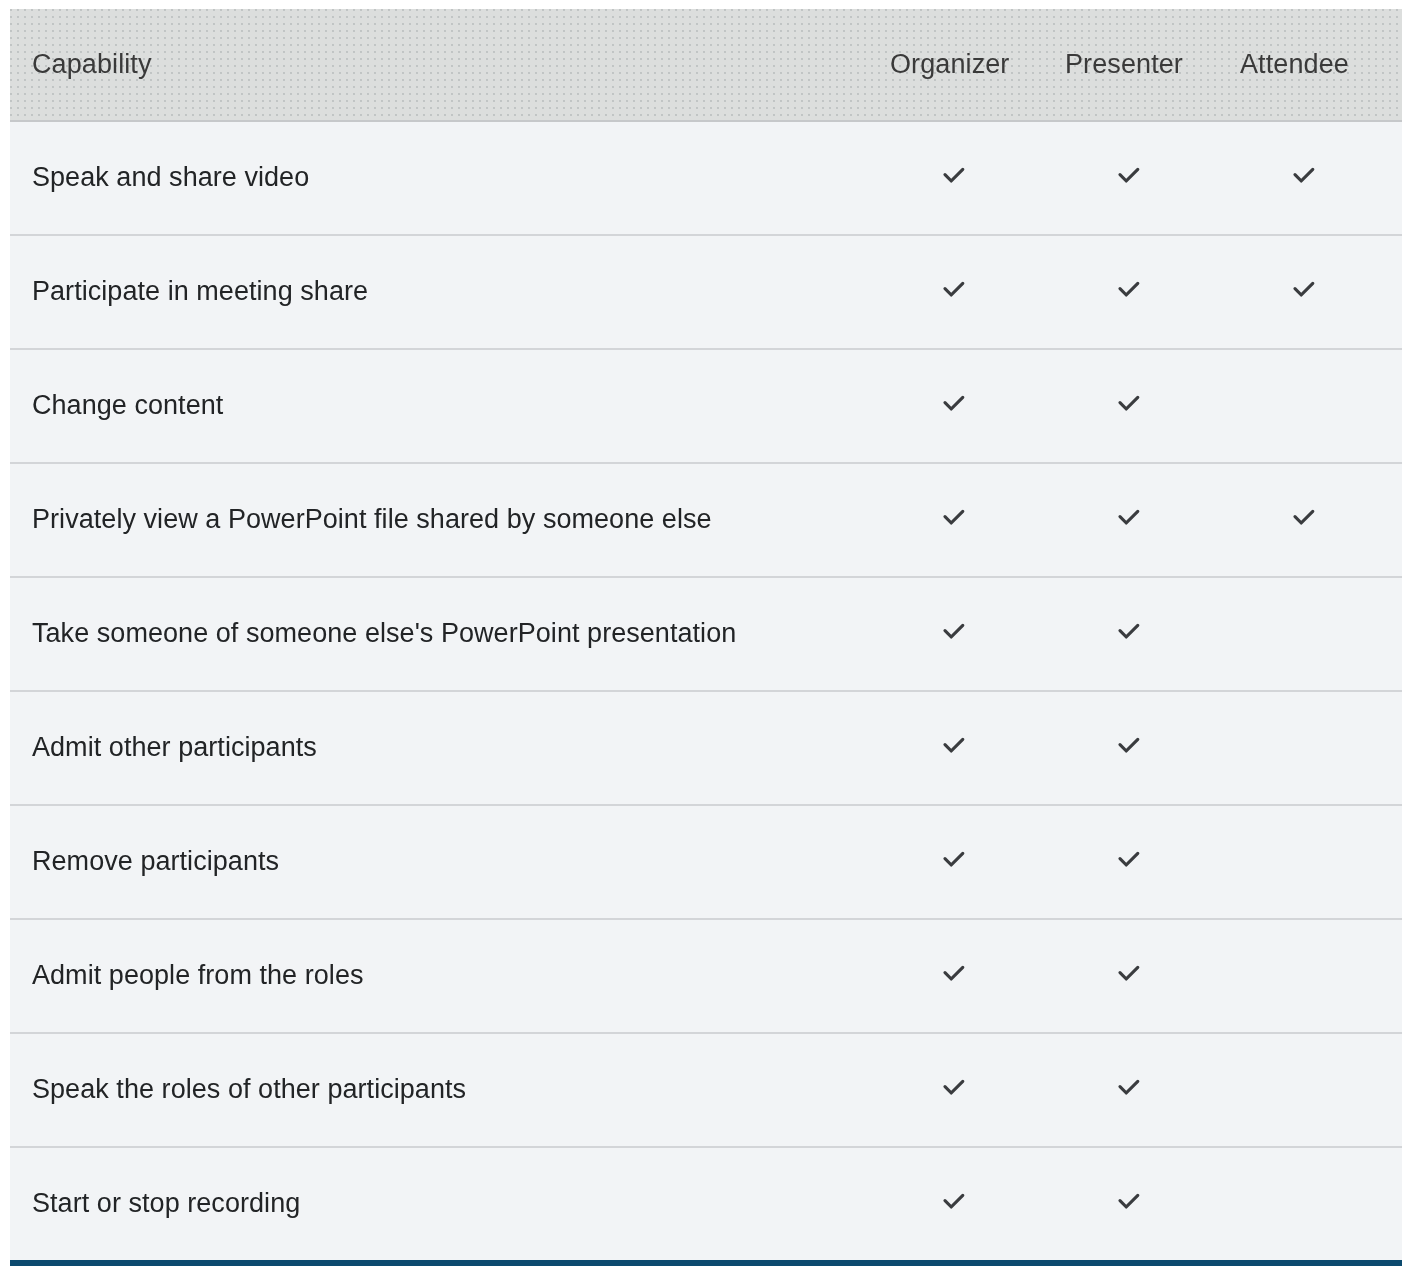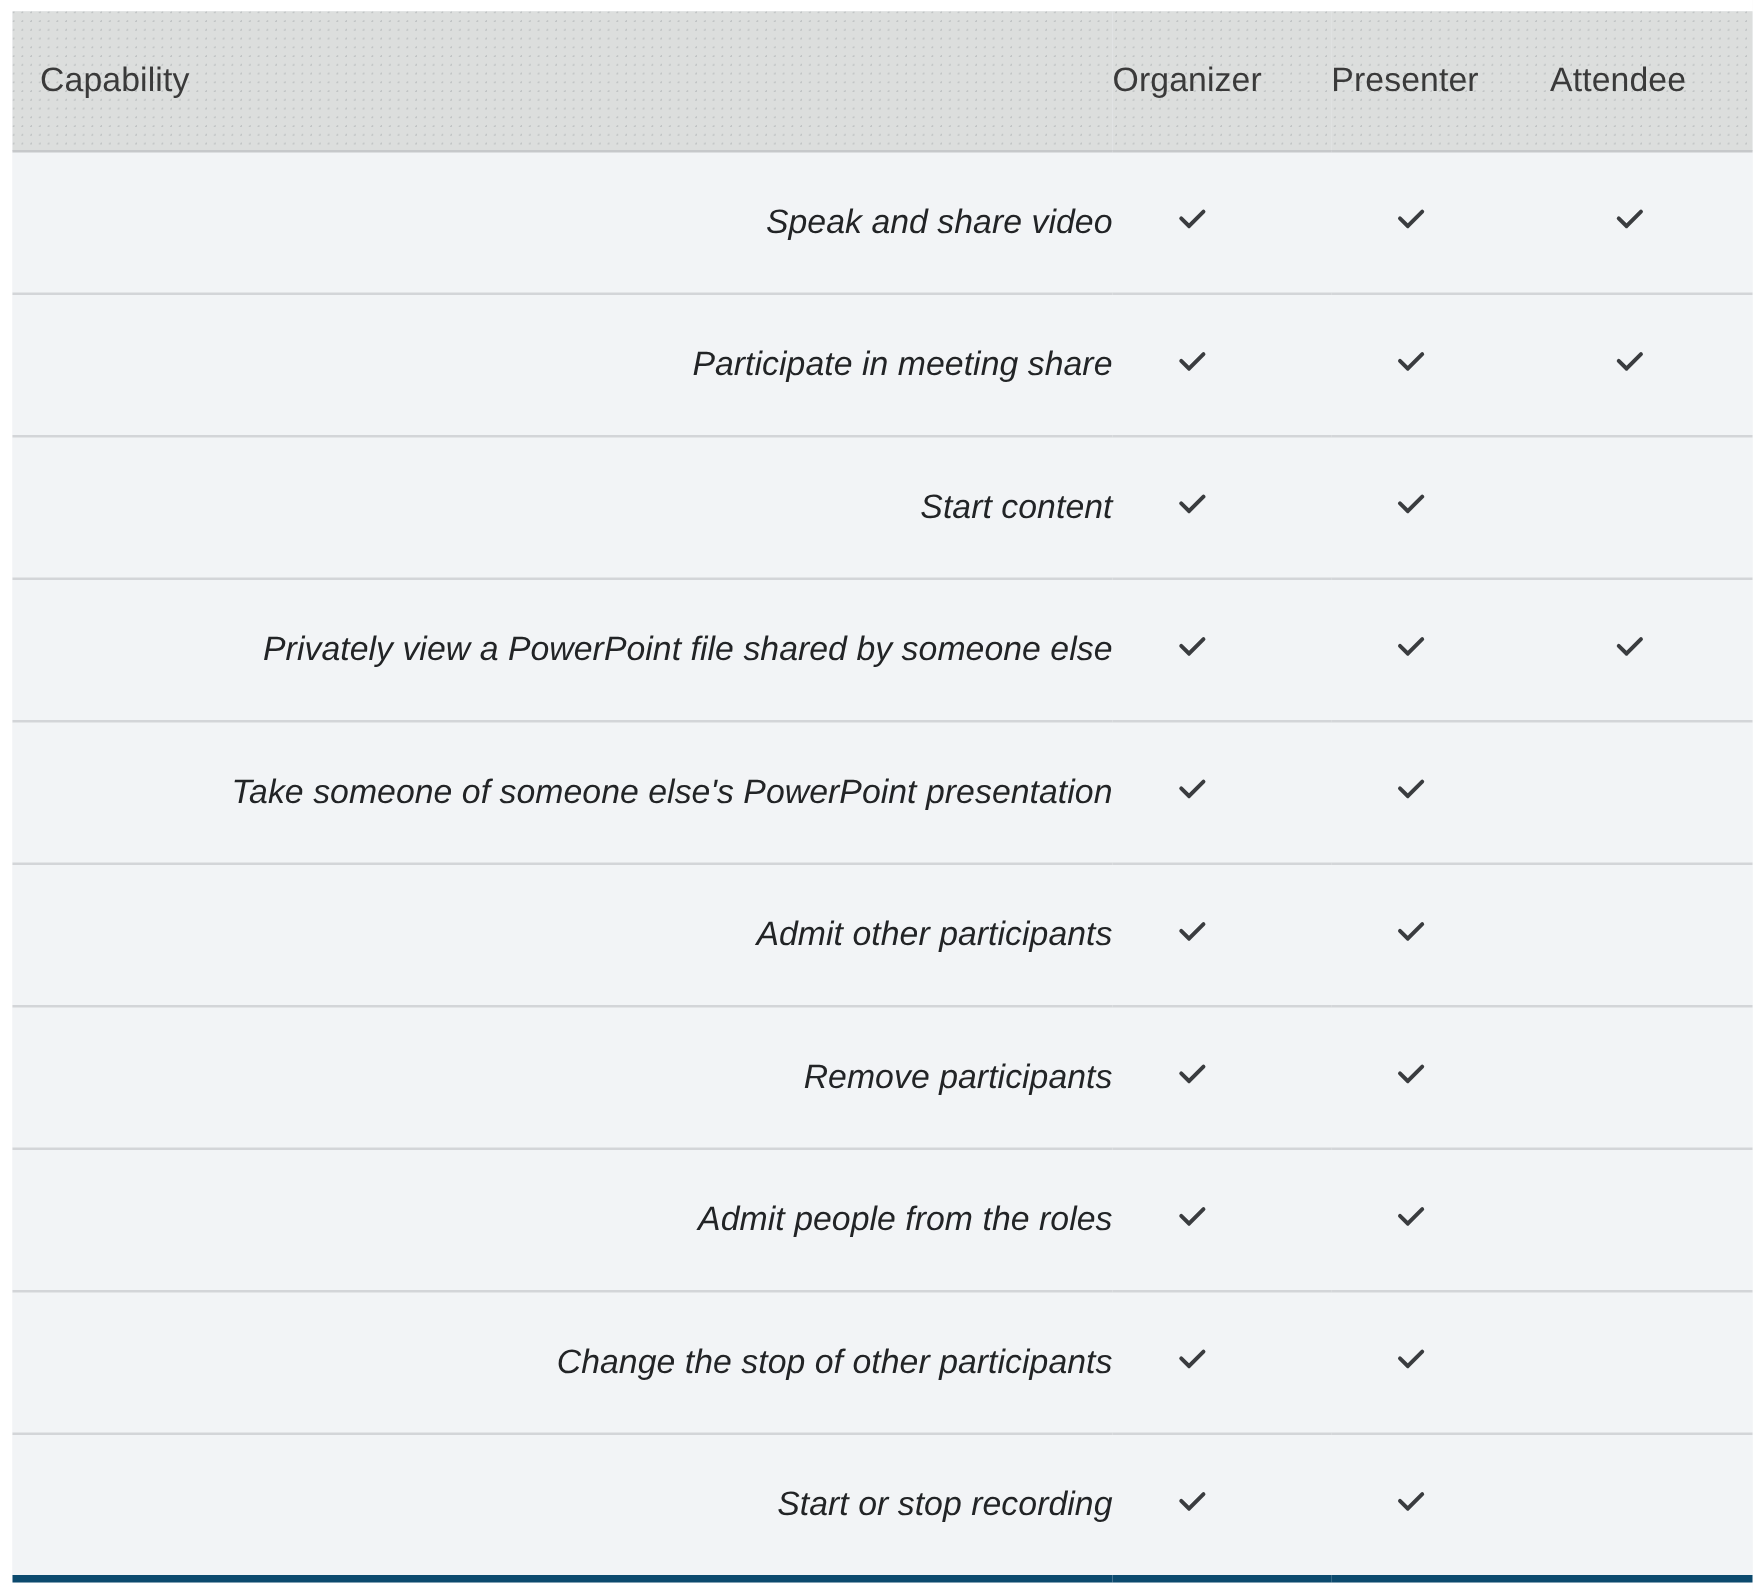--- a/index.html
+++ b/index.html
@@ -78,27 +78,26 @@
     padding: 0;
     height: 112px;
     border-bottom: 2px solid #d3d5d8;
     vertical-align: middle;
   }
   tbody tr:last-child td {
     border-bottom: 6px solid #0c4a6e;
   }
 
   td.cell-capability {
-    text-align: right;
+    text-align: left;
     padding-left: 22px;
     font-size: 27px;
     color: #222426;
     letter-spacing: 0.05px;
     line-height: 1.25;
-    font-style: italic;
   }
 
   td.cell-check {
     text-align: center;
   }
 
   
   .check {
     display: inline-block;
     width: 30px;
@@ -149,21 +148,21 @@
                   <path d="M9.32 17.22 3.9 11.8a1.25 1.25 0 0 1 1.77-1.77l4.1 4.1 8.37-8.37a1.25 1.25 0 1 1 1.77 1.77l-9.25 9.25a1.1 1.1 0 0 1-1.34.44z"></path>
                 </svg></span></td>
             <td class="cell-check"><span class="check"><svg viewBox="0 0 24 24" aria-hidden="true">
                   <path d="M9.32 17.22 3.9 11.8a1.25 1.25 0 0 1 1.77-1.77l4.1 4.1 8.37-8.37a1.25 1.25 0 1 1 1.77 1.77l-9.25 9.25a1.1 1.1 0 0 1-1.34.44z"></path>
                 </svg></span></td>
             <td class="cell-check"><span class="check"><svg viewBox="0 0 24 24" aria-hidden="true">
                   <path d="M9.32 17.22 3.9 11.8a1.25 1.25 0 0 1 1.77-1.77l4.1 4.1 8.37-8.37a1.25 1.25 0 1 1 1.77 1.77l-9.25 9.25a1.1 1.1 0 0 1-1.34.44z"></path>
                 </svg></span></td>
           </tr>
           <tr>
-            <td class="cell-capability">Start content</td>
+            <td class="cell-capability">Change content</td>
             <td class="cell-check"><span class="check"><svg viewBox="0 0 24 24" aria-hidden="true">
                   <path d="M9.32 17.22 3.9 11.8a1.25 1.25 0 0 1 1.77-1.77l4.1 4.1 8.37-8.37a1.25 1.25 0 1 1 1.77 1.77l-9.25 9.25a1.1 1.1 0 0 1-1.34.44z"></path>
                 </svg></span></td>
             <td class="cell-check"><span class="check"><svg viewBox="0 0 24 24" aria-hidden="true">
                   <path d="M9.32 17.22 3.9 11.8a1.25 1.25 0 0 1 1.77-1.77l4.1 4.1 8.37-8.37a1.25 1.25 0 1 1 1.77 1.77l-9.25 9.25a1.1 1.1 0 0 1-1.34.44z"></path>
                 </svg></span></td>
             <td class="cell-check"><span class="check empty"></span></td>
           </tr>
           <tr>
             <td class="cell-capability">Privately view a PowerPoint file shared by someone else</td>
@@ -211,21 +210,21 @@
             <td class="cell-capability">Admit people from the roles</td>
             <td class="cell-check"><span class="check"><svg viewBox="0 0 24 24" aria-hidden="true">
                   <path d="M9.32 17.22 3.9 11.8a1.25 1.25 0 0 1 1.77-1.77l4.1 4.1 8.37-8.37a1.25 1.25 0 1 1 1.77 1.77l-9.25 9.25a1.1 1.1 0 0 1-1.34.44z"></path>
                 </svg></span></td>
             <td class="cell-check"><span class="check"><svg viewBox="0 0 24 24" aria-hidden="true">
                   <path d="M9.32 17.22 3.9 11.8a1.25 1.25 0 0 1 1.77-1.77l4.1 4.1 8.37-8.37a1.25 1.25 0 1 1 1.77 1.77l-9.25 9.25a1.1 1.1 0 0 1-1.34.44z"></path>
                 </svg></span></td>
             <td class="cell-check"><span class="check empty"></span></td>
           </tr>
           <tr>
-            <td class="cell-capability">Change the stop of other participants</td>
+            <td class="cell-capability">Speak the roles of other participants</td>
             <td class="cell-check"><span class="check"><svg viewBox="0 0 24 24" aria-hidden="true">
                   <path d="M9.32 17.22 3.9 11.8a1.25 1.25 0 0 1 1.77-1.77l4.1 4.1 8.37-8.37a1.25 1.25 0 1 1 1.77 1.77l-9.25 9.25a1.1 1.1 0 0 1-1.34.44z"></path>
                 </svg></span></td>
             <td class="cell-check"><span class="check"><svg viewBox="0 0 24 24" aria-hidden="true">
                   <path d="M9.32 17.22 3.9 11.8a1.25 1.25 0 0 1 1.77-1.77l4.1 4.1 8.37-8.37a1.25 1.25 0 1 1 1.77 1.77l-9.25 9.25a1.1 1.1 0 0 1-1.34.44z"></path>
                 </svg></span></td>
             <td class="cell-check"><span class="check empty"></span></td>
           </tr>
           <tr>
             <td class="cell-capability">Start or stop recording</td>

